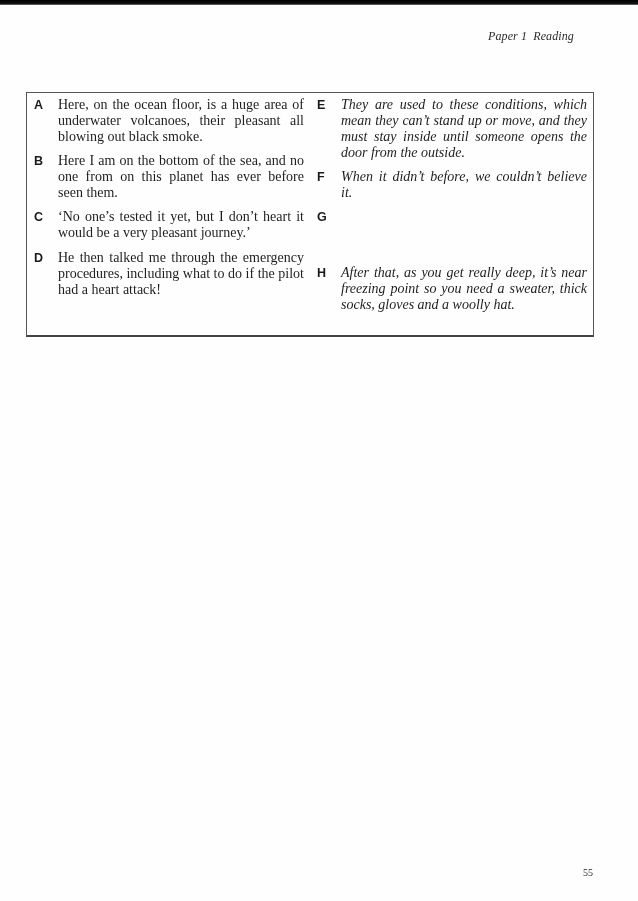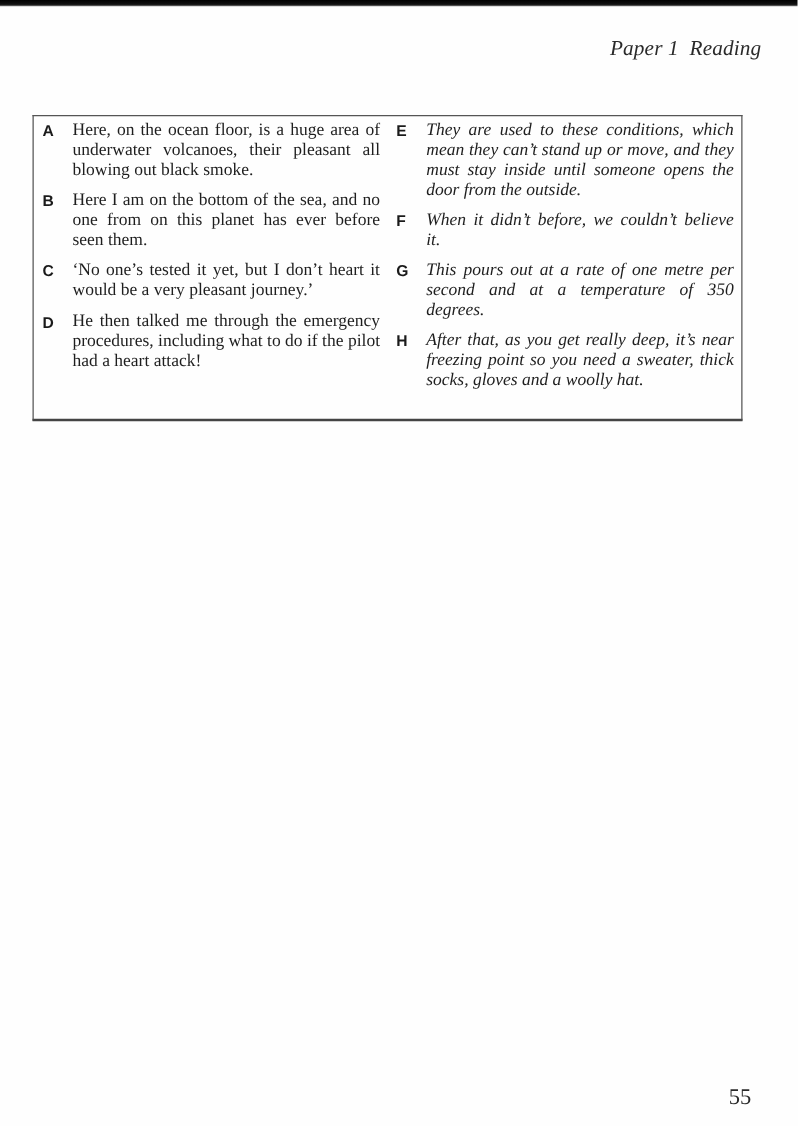--- a/index.html
+++ b/index.html
@@ -21,21 +21,21 @@
       height: 5px;
       background: linear-gradient(to bottom, #000 0%, #111 70%, #777 100%);
     }
     .running-head {
       position: absolute;
       top: 29px;
       left: 488px;
       width: 110px;
       font-family: "Liberation Serif", "DejaVu Serif", serif;
       font-style: italic;
-      font-size: 17px;
+      font-size: 12px;
       color: #2a2a2a;
       white-space: pre;
       letter-spacing: 0.1px;
     }
     .box {
       position: absolute;
       left: 26px;
       top: 92px;
       width: 568px;
       height: 245px;
@@ -66,21 +66,21 @@
       top: 0;
       text-align: justify;
     }
     .col-left .text { width: 246px; }
     .col-right .text { width: 246px; font-style: italic; }
     .page-number {
       position: absolute;
       left: 583px;
       top: 867px;
       font-family: "Liberation Serif", "DejaVu Serif", serif;
-      font-size: 18px;
+      font-size: 10px;
       color: #2a2a2a;
       text-align: right;
     }
   </style>
 </head>
 <body>
 
 <div class="top-bar"></div>
 
 <div class="running-head">Paper 1  Reading</div>
@@ -112,21 +112,20 @@
     <span class="text">They are used to these conditions, which mean they can’t stand up or move, and they must stay inside until someone opens the door from the outside.</span>
   </div>
 
   <div class="item col-right" style="left:290px; top:76px; width:270px; height:32px;">
     <span class="letter">F</span>
     <span class="text">When it didn’t before, we couldn’t believe it.</span>
   </div>
 
   <div class="item col-right" style="left:290px; top:116px; width:270px; height:48px;">
     <span class="letter">G</span>
-    <span class="text">This pours out at a rate of one metre per second and at a temperature of 350 degrees.</span>
   </div>
 
   <div class="item col-right" style="left:290px; top:172px; width:270px; height:48px;">
     <span class="letter">H</span>
     <span class="text">After that, as you get really deep, it’s near freezing point so you need a sweater, thick socks, gloves and a woolly hat.</span>
   </div>
 
 </div>
 
 <div class="page-number">55</div>

